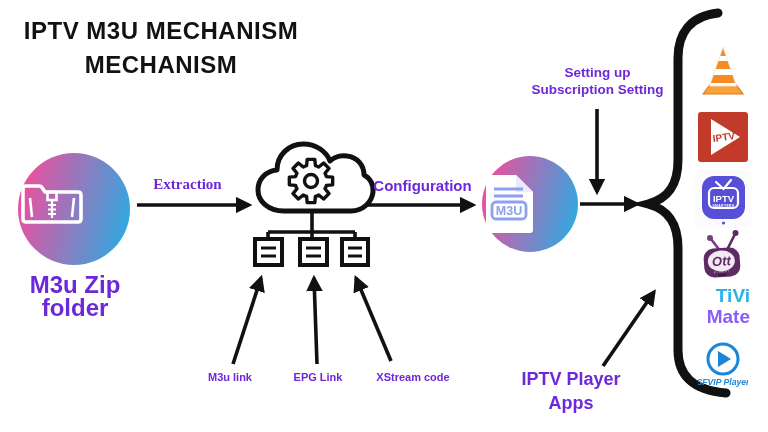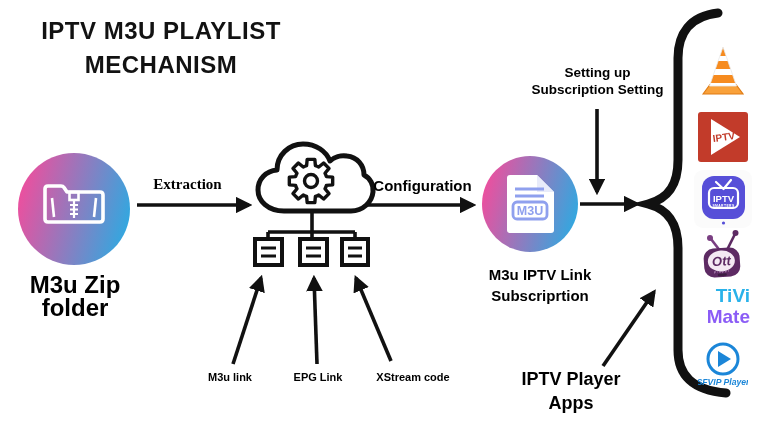--- a/index.html
+++ b/index.html
@@ -5,25 +5,25 @@
   html,body{margin:0;padding:0;background:#fff;}
   .canvas{position:relative;width:768px;height:432px;background:#ffffff;overflow:hidden;
           font-family:"Liberation Sans",sans-serif;color:#111;}
   .abs{position:absolute;}
   .ctr{text-align:center;}
   
   .title{left:18px;top:14px;width:286px;font-size:24px;font-weight:bold;line-height:34px;
          letter-spacing:.5px;color:#121212;text-align:center;}
   
   .grad-circle{border-radius:50%;background:linear-gradient(105deg,#ed4f9e 8%,#31a8e0 92%);
-               display:flex;align-items:center;justify-content:center;}
+               display:flex;align-items:center;justify-content:flex-start;}
   .circle1{left:18px;top:153px;width:112px;height:112px;}
   .circle2{left:482px;top:156px;width:96px;height:96px;}
   
-  .node-label{font-weight:bold;color:#000000;text-align:center;}
+  .node-label{font-weight:bold;color:#6d28d9;text-align:center;}
   .lbl-zip{left:6px;top:273px;width:138px;font-size:24px;line-height:23px;}
   .lbl-sub{left:465px;top:264px;width:150px;font-size:15px;line-height:21px;}
   .lbl-extraction{left:130px;top:176px;width:115px;font-size:15px;font-family:Liberation Serif, serif;}
   .lbl-config{left:360px;top:177px;width:125px;font-size:15px;}
   .lbl-setting{left:515px;top:64px;width:165px;font-size:13.5px;line-height:17px;}
   .lbl-src{font-size:11px;top:371px;}
   .lbl-m3ulink{left:180px;width:100px;}
   .lbl-epg{left:268px;width:100px;}
   .lbl-xstream{left:351px;width:124px;}
   .lbl-apps{left:498px;top:367px;width:146px;font-size:18px;line-height:24px;}
@@ -95,21 +95,21 @@
       <path d="M317 364 L 314 278" marker-end="url(#ah)"></path>
       <path d="M391 361 L 356 278" marker-end="url(#ah)"></path>
       <path d="M603 366 L 654 292" marker-end="url(#ah)"></path>
     </g>
 
     <path d="M 718 13 C 690 16 678 34 678 58 L 678 160 C 678 183 670 198 648 204
              C 670 210 678 225 678 248 L 678 350 C 678 375 692 390 726 393" fill="none" stroke="#111" stroke-width="9" stroke-linecap="round"></path>
   </svg>
 
   <div class="abs title">
-    <div>IPTV M3U PLAYLIST</div>
+    <div>IPTV M3U MECHANISM</div>
     <div>MECHANISM</div>
   </div>
 
   <div class="abs grad-circle circle1">
     <svg width="68" height="56" viewBox="-34 -24 68 56">
       <path d="M -29 14 L -29 -16 Q -29 -19 -26 -19 L -13 -19 Q -11 -19 -10 -17.5 L -7 -13
                L 26 -13 Q 29 -13 29 -10 L 29 14 Q 29 17 26 17 L -26 17 Q -29 17 -29 14 Z" fill="none" stroke="#fff" stroke-width="3.6" stroke-linejoin="round"></path>
       <path d="M -22 -7 L -20 12" stroke="#fff" stroke-width="2.6" fill="none"></path>
       <path d="M 22 -7 L 20 12" stroke="#fff" stroke-width="2.6" fill="none"></path>
       <rect x="-4.5" y="-13" width="9" height="8" fill="none" stroke="#fff" stroke-width="2.6"></rect>
@@ -125,24 +125,20 @@
   <div class="abs node-label ctr lbl-config">Configuration</div>
 
   <div class="abs grad-circle circle2">
     <svg width="54" height="64" viewBox="-27 -32 54 64">
       <path d="M -23 -26 Q -23 -29 -20 -29 L 7 -29 L 24 -12 L 24 26 Q 24 29 21 29 L -20 29 Q -23 29 -23 26 Z" fill="#fff"></path>
       <path d="M 7 -29 L 7 -12 L 24 -12 Z" fill="#e8ebfa"></path>
       <path d="M -15 -15 H 14 M -15 -8 H 14" stroke="#8fa0ee" stroke-width="3" fill="none"></path>
       <rect x="-17" y="-2" width="34" height="17" rx="4" fill="none" stroke="#8fa0ee" stroke-width="2.8"></rect>
       <text x="0" y="10.5" text-anchor="middle" font-size="12.5" font-weight="bold" fill="#8fa0ee">M3U</text>
     </svg>
-  </div>
-  <div class="abs node-label lbl-sub">
-    <div>M3u IPTV Link</div>
-    <div>Subscriprtion</div>
   </div>
 
   <div class="abs node-label ctr lbl-setting">
     <div>Setting up</div>
     <div>Subscription Setting</div>
   </div>
 
   <div class="abs node-label ctr lbl-src lbl-m3ulink">M3u link</div>
   <div class="abs node-label ctr lbl-src lbl-epg">EPG Link</div>
   <div class="abs node-label ctr lbl-src lbl-xstream">XStream code</div>

